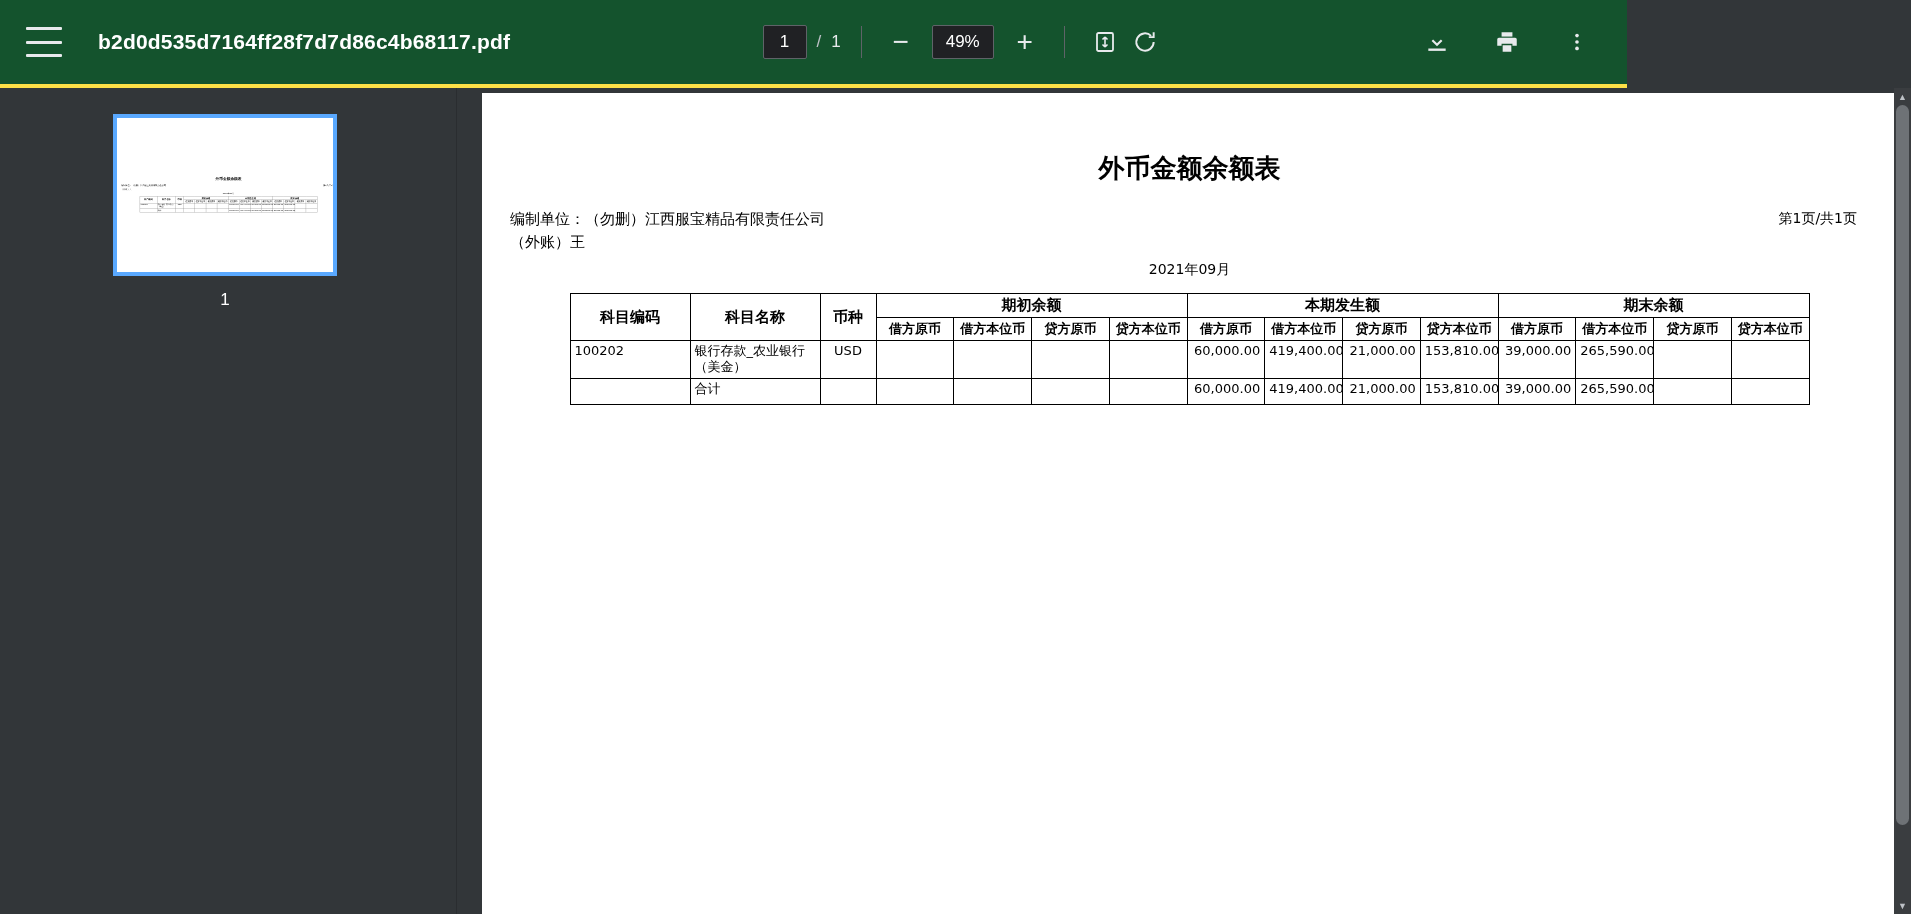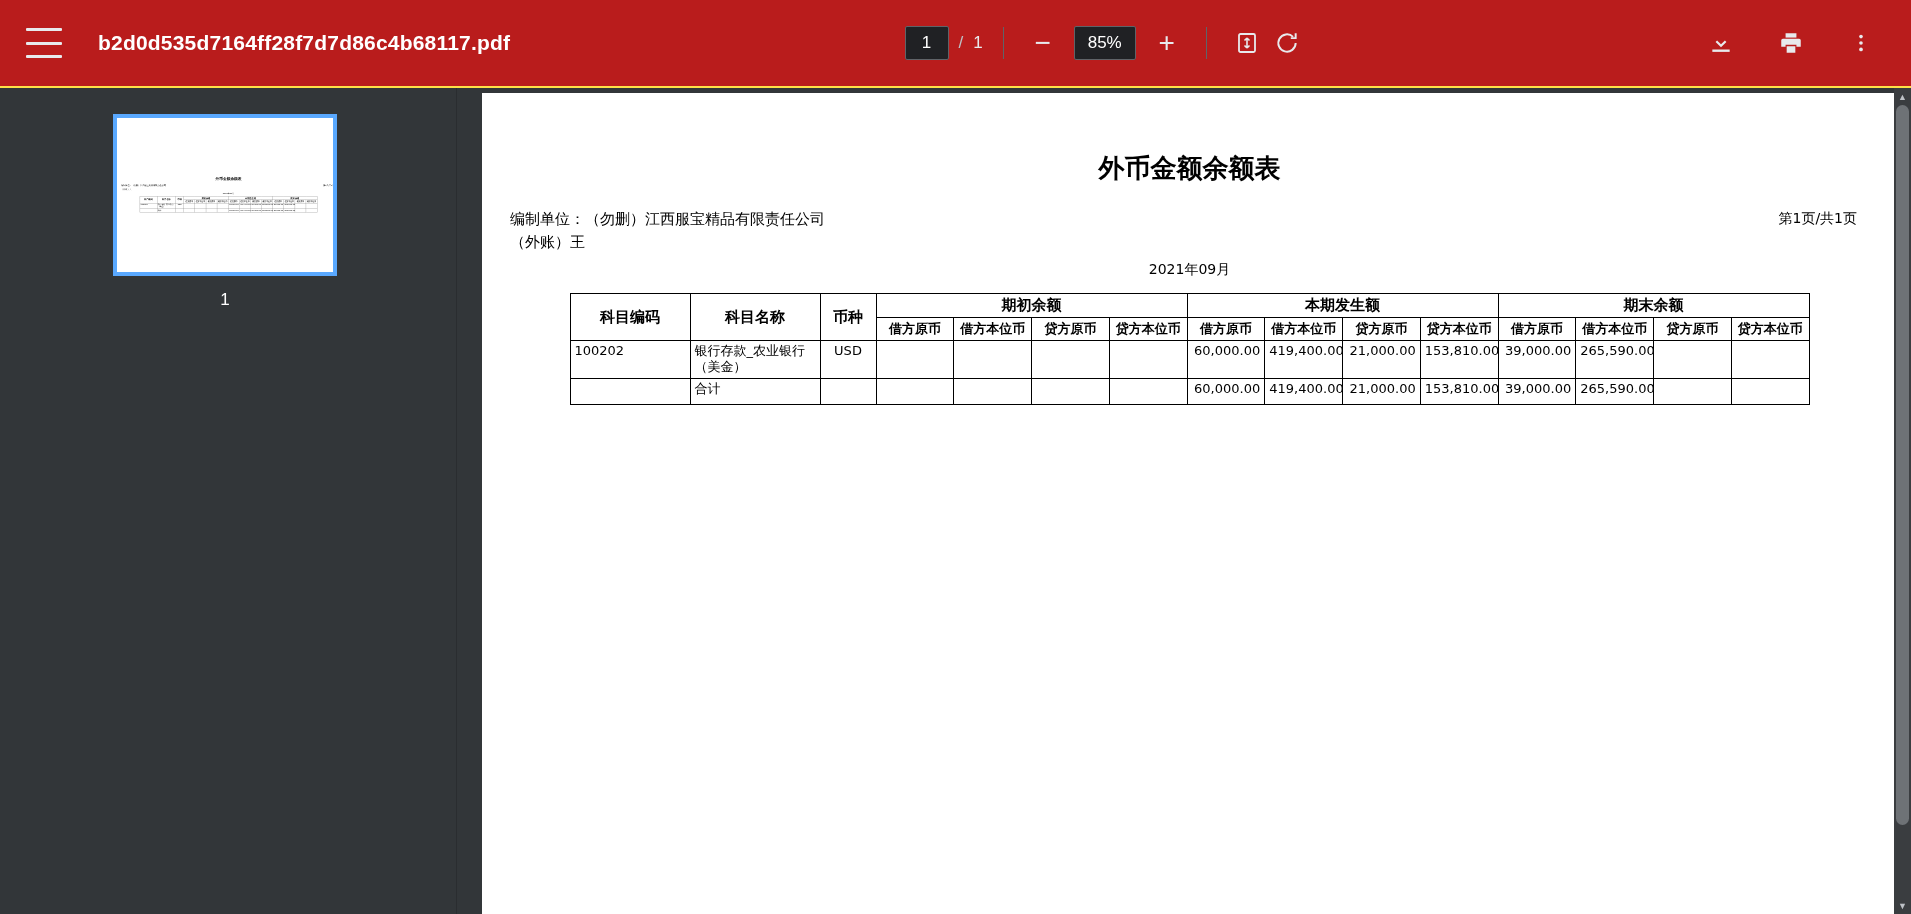--- a/index.html
+++ b/index.html
@@ -7,25 +7,25 @@
     margin: 0; padding: 0;
     width: 1911px; height: 914px;
     overflow: hidden;
     font-family: "Liberation Sans", sans-serif;
     background: #323639;
   }
 
   
   .toolbar {
     position: absolute; top: 0; left: 0;
-    width: 1911px; height: 88px;
-    background: #b91c1c;
+    width: 1627px; height: 88px;
+    background: #14532d;
     display: flex; align-items: center;
     color: #f1f1f1;
-    border-bottom: 2px solid #fde047;
+    border-bottom: 4px solid #fde047;
   }
   .tb-left { display: flex; align-items: center; flex: 0 0 auto; padding-left: 26px; }
   .tb-center { flex: 1 1 auto; display: flex; align-items: center; justify-content: center; gap: 0px; }
   .tb-right { display: flex; align-items: center; flex: 0 0 auto; padding-right: 30px; gap: 30px; }
 
   .hamburger {
     width: 36px; height: 30px;
     display: flex; flex-direction: column; justify-content: space-between;
     cursor: pointer;
   }
@@ -218,21 +218,21 @@
     </div>
     <div class="doc-title">b2d0d535d7164ff28f7d7d86c4b68117.pdf</div>
   </div>
 
   <div class="tb-center">
     <input class="page-box" value="1" style="">
     <span class="page-sep">/</span>
     <span class="page-total">1</span>
     <div class="divider-v"></div>
     <div class="zoom-btn">−</div>
-    <div class="zoom-level">85%</div>
+    <div class="zoom-level">49%</div>
     <div class="zoom-btn">+</div>
     <div class="divider-v"></div>
     <div class="icon-btn">
       <svg width="24" height="24" viewBox="0 0 24 24" fill="none" stroke="#e8eaed" stroke-width="1.8">
         <rect x="4" y="3" width="16" height="18" rx="1.5"></rect>
         <path d="M12 7v10M12 7l-2.5 2.5M12 7l2.5 2.5M12 17l-2.5-2.5M12 17l2.5-2.5" stroke-width="1.6"></path>
       </svg>
     </div>
     <div class="icon-btn">
       <svg width="26" height="26" viewBox="0 0 24 24" fill="none" stroke="#e8eaed" stroke-width="1.8">

